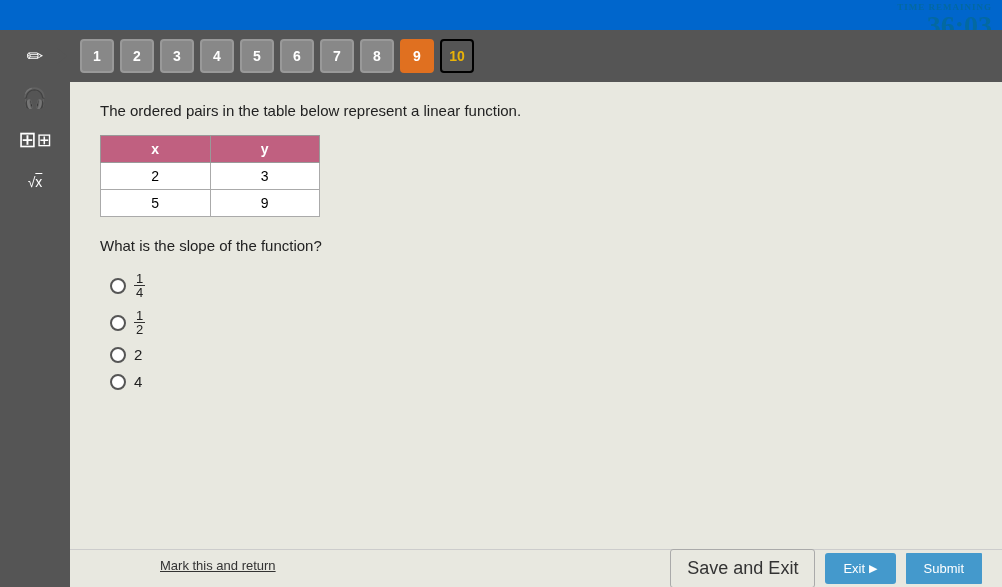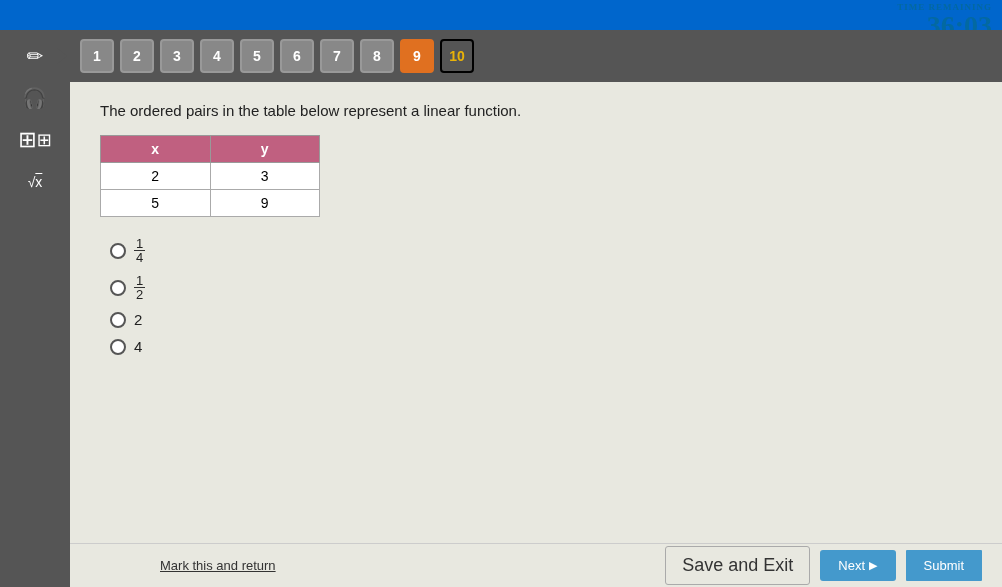--- a/index.html
+++ b/index.html
@@ -237,21 +237,21 @@
       padding: 0 2px;
       font-size: 13px;
     }
 
     
     .bottom-bar {
       position: absolute;
       bottom: 0;
       left: 70px;
       right: 0;
-      height: 44px;
+      height: 38px;
       background: #e8e8e0;
       border-top: 1px solid #ccc;
       display: flex;
       align-items: center;
       justify-content: flex-end;
       padding-right: 20px;
       gap: 10px;
     }
 
     .mark-return {
@@ -363,20 +363,21 @@
         <td>2</td>
         <td>3</td>
       </tr>
       <tr>
         <td>5</td>
         <td>9</td>
       </tr>
     </tbody>
   </table>
 
+  <p class="slope-question">What is the slope of the function?</p>
 
   <ul class="options-list">
     <li class="option-item">
       <span class="radio-circle"></span>
       <span class="fraction">
         <span class="num">1</span>
         <span class="den">4</span>
       </span>
     </li>
     <li class="option-item">
@@ -394,16 +395,16 @@
       <span class="radio-circle"></span>
       <span>4</span>
     </li>
   </ul>
 </div>
 
 <div class="bottom-bar">
   <span class="mark-return">Mark this and return</span>
   <button class="btn-save-exit">Save and Exit</button>
   <button class="btn-next">
-    <span>Next</span>
+    <span>Exit</span>
   </button>
   <button class="btn-submit">Submit</button>
 </div>
 
 </body></html>

